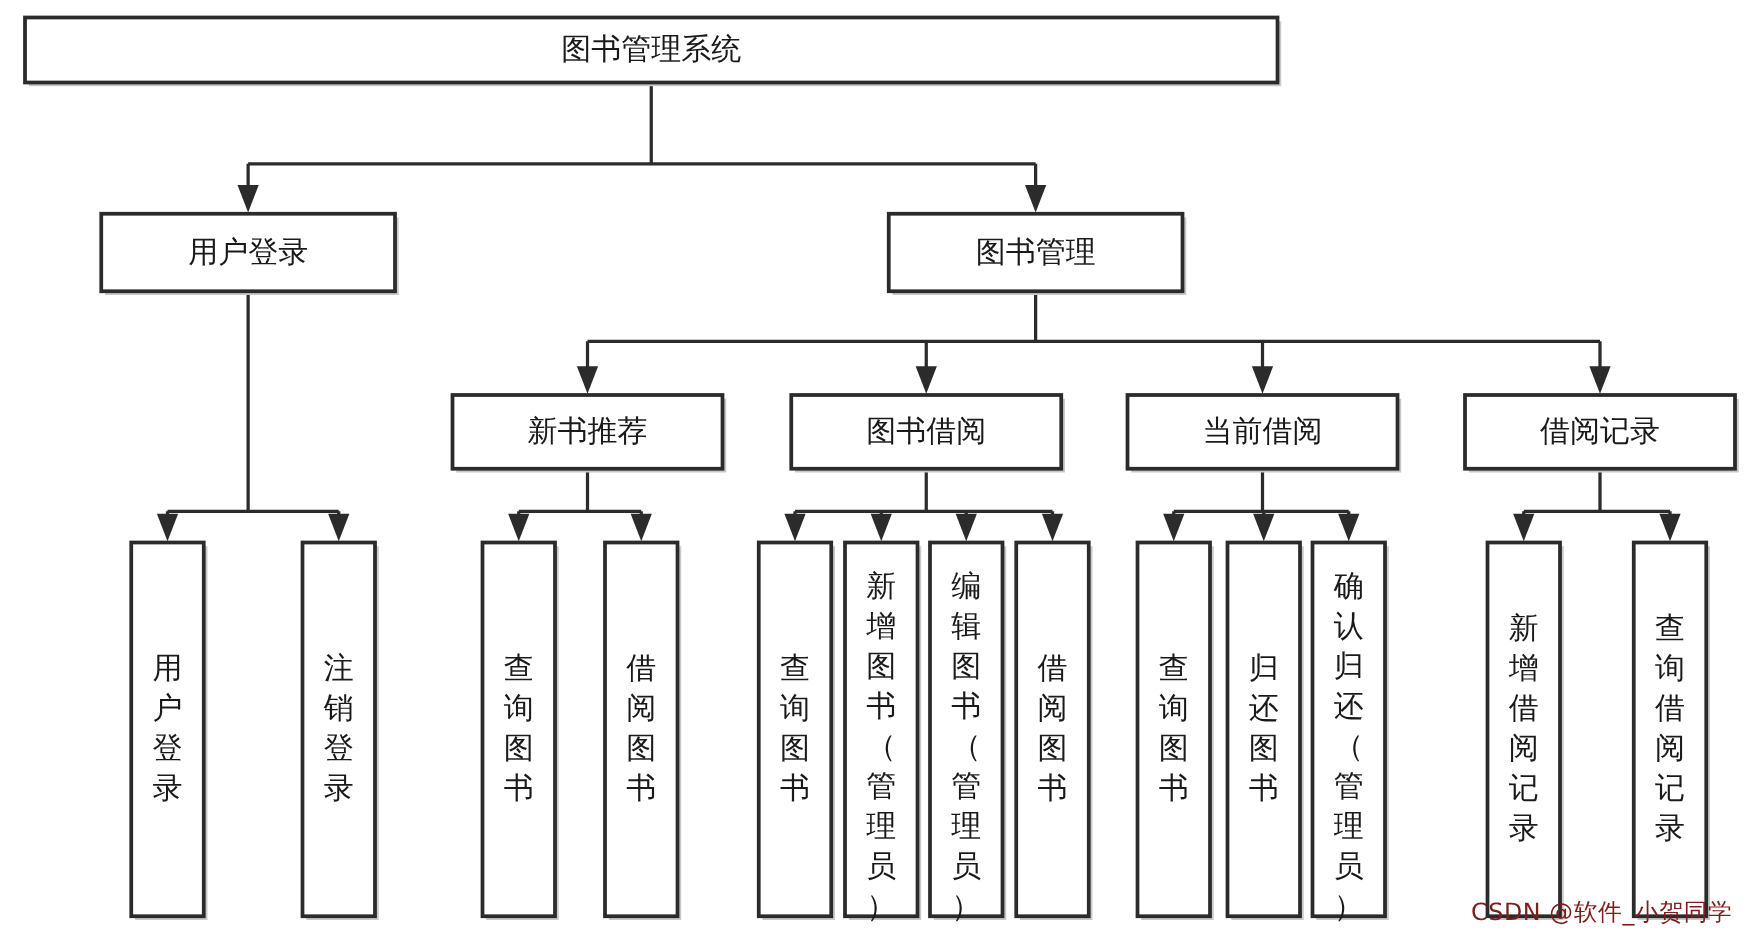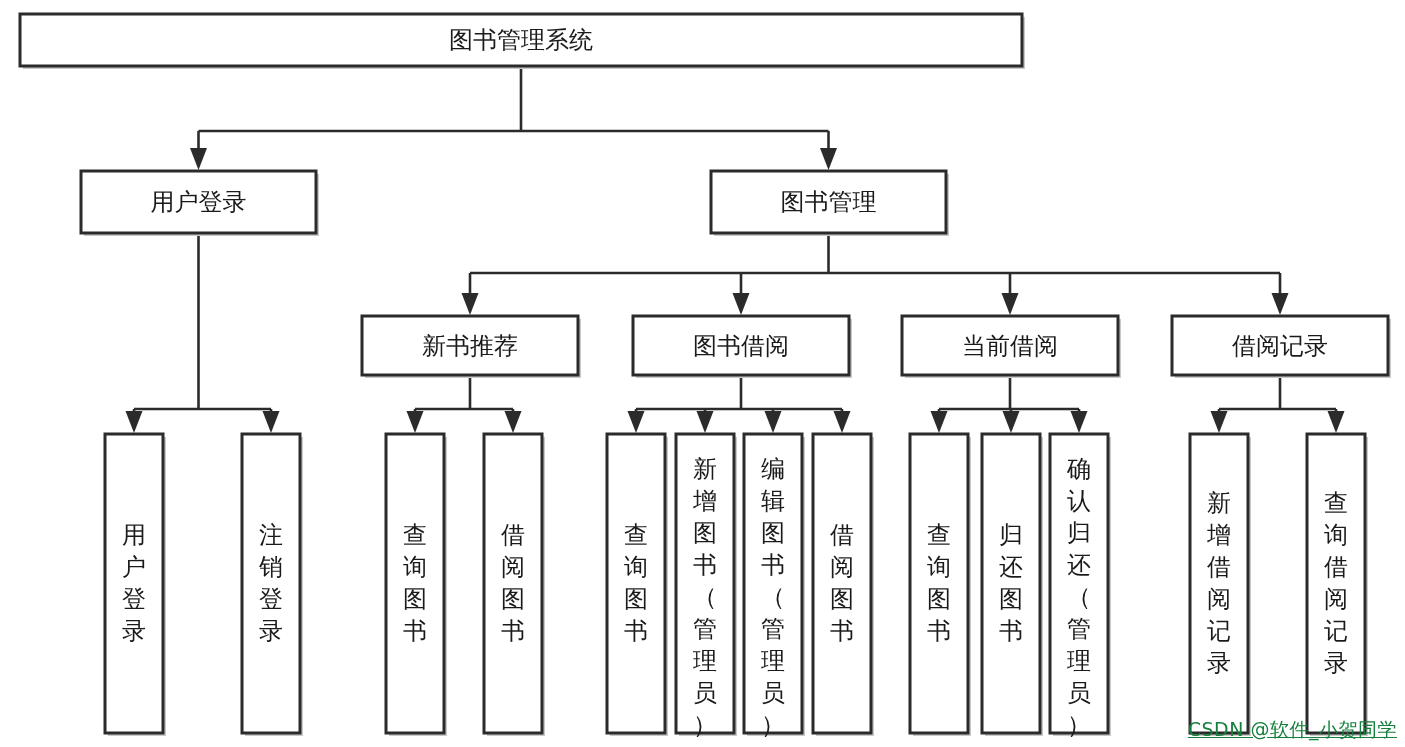--- a/index.html
+++ b/index.html
@@ -51,28 +51,27 @@
   }
   .node-label-v-char {
     font-family: "DejaVu Sans", "Liberation Sans", sans-serif;
     font-size: 24px;
     fill: #1a1a1a;
     text-anchor: middle;
     dominant-baseline: middle;
   }
   .watermark {
     position: absolute;
-    right: 8px;
+    right: 19px;
     bottom: 4px;
     font-family: "DejaVu Sans", "Liberation Sans", sans-serif;
     font-size: 19px;
-    color: #15803d;
+    color: #7f1d1d;
     white-space: nowrap;
     letter-spacing: 0.5px;
-    text-decoration: underline;
   }
 </style>
 </head>
 <body>
 
 <div id="diagram-root">
   <svg class="diagram" viewBox="0 0 1405 747" xmlns="http://www.w3.org/2000/svg">
     <g id="edges-layer">
         <path class="edge" d="M 521 66 L 521 131"></path>
         <path class="edge" d="M 198.5 131 L 828.5 131"></path>

